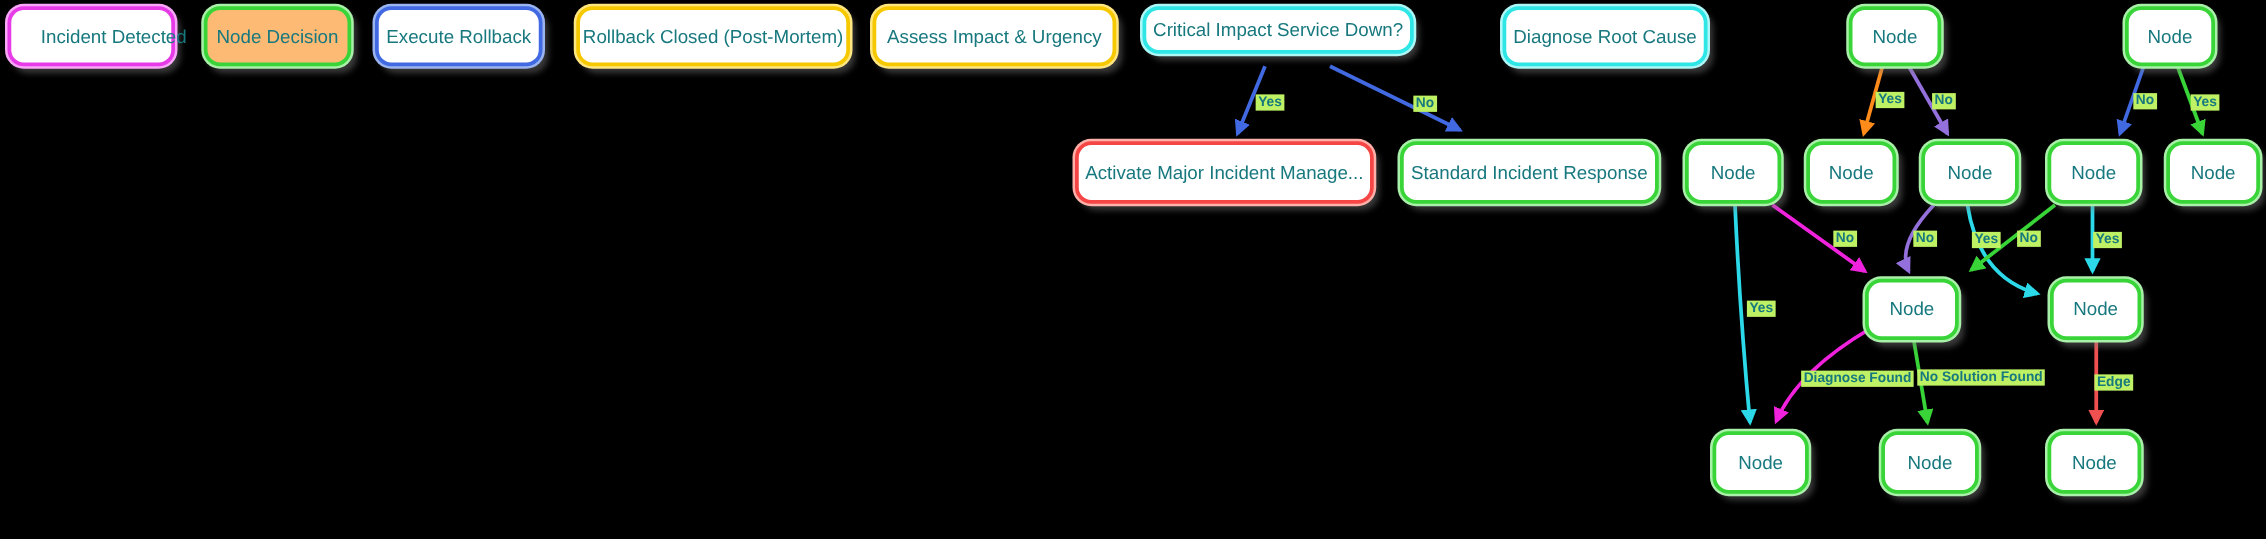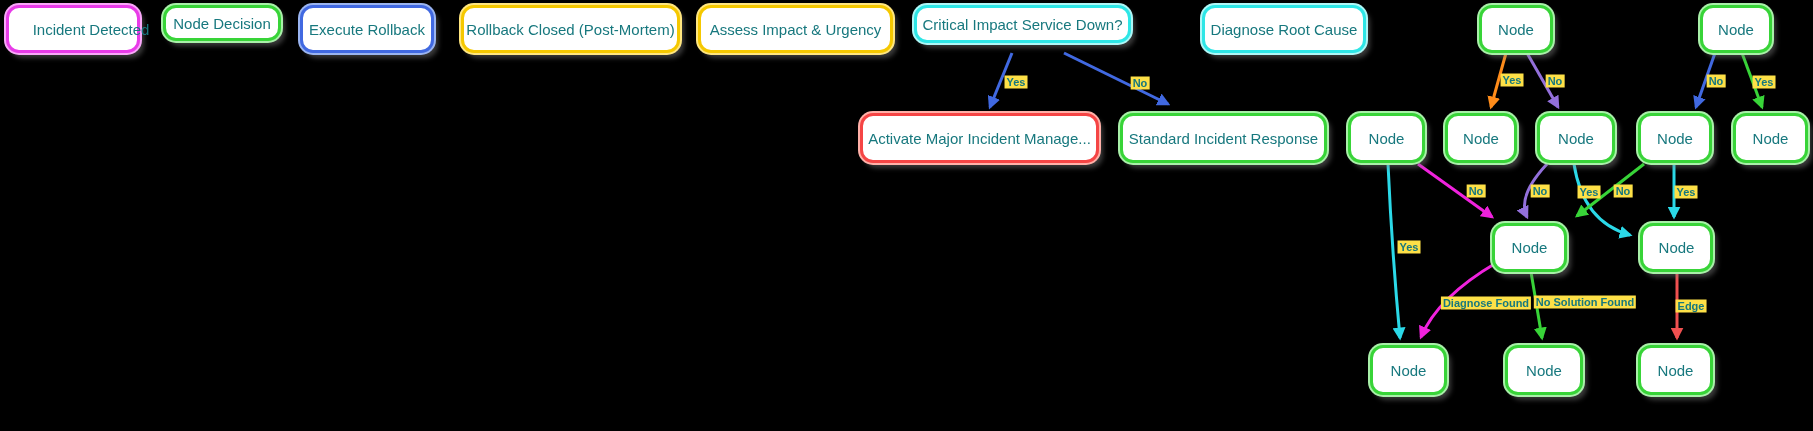--- a/index.html
+++ b/index.html
@@ -19,21 +19,21 @@
     font-size:15px;
     white-space:nowrap;
     box-sizing:border-box;
     z-index:2;
   }
   .edge-label{
     position:absolute;
     transform:translate(-50%,-50%);
     font-size:11px;
     font-weight:bold;
-    background:#fde047;
+    background:#bef264;
     padding:0 2px;
     line-height:13px;
     z-index:3;
     white-space:nowrap;
   }
 </style>
 </head>
 <body>
 
 <div id="stage" style="width: 1813px; height: 431px; background: rgb(0, 0, 0);">
@@ -76,21 +76,21 @@
         <path d="M1674,164 L1674,217" fill="none" stroke="#2bd9e8" stroke-width="3" marker-end="url(#arrow-4)"></path>
         <path d="M1496,263 Q1438,297 1421,337" fill="none" stroke="#f022dd" stroke-width="3" marker-end="url(#arrow-5)"></path>
         <path d="M1531,272 L1542,338" fill="none" stroke="#38d438" stroke-width="3" marker-end="url(#arrow-3)"></path>
         <path d="M1677,272 L1677,338" fill="none" stroke="#f05050" stroke-width="3" marker-end="url(#arrow-6)"></path>
       </g>
   </svg>
 
 <div class="node" style="left: 6px; top: 5px; width: 134px; height: 48px; border: 3px solid rgb(232, 59, 232); box-shadow: rgb(249, 168, 249) 0px 0px 0px 2px, rgba(130, 130, 130, 0.45) 4px 5px 5px; background: rgb(255, 255, 255); color: rgb(23, 120, 126); padding-left: 36px;">
       <span>Incident Detected</span>
     </div>
-    <div class="node" style="left: 163px; top: 5px; width: 118px; height: 36px; border: 3px solid rgb(56, 212, 56); box-shadow: rgb(169, 240, 169) 0px 0px 0px 2px, rgba(130, 130, 130, 0.45) 4px 5px 5px; background: #ffffff; color: rgb(23, 120, 126);">
+    <div class="node" style="left: 163px; top: 5px; width: 118px; height: 48px; border: 3px solid rgb(56, 212, 56); box-shadow: rgb(169, 240, 169) 0px 0px 0px 2px, rgba(130, 130, 130, 0.45) 4px 5px 5px; background: #fdba74; color: rgb(23, 120, 126);">
       <span>Node Decision</span>
     </div>
     <div class="node" style="left: 300px; top: 5px; width: 134px; height: 48px; border: 3px solid rgb(65, 105, 225); box-shadow: rgb(154, 180, 240) 0px 0px 0px 2px, rgba(130, 130, 130, 0.45) 4px 5px 5px; background: rgb(255, 255, 255); color: rgb(23, 120, 126);">
       <span>Execute Rollback</span>
     </div>
     <div class="node" style="left: 461px; top: 5px; width: 219px; height: 48px; border: 3px solid rgb(245, 200, 0); box-shadow: rgb(255, 230, 128) 0px 0px 0px 2px, rgba(130, 130, 130, 0.45) 4px 5px 5px; background: rgb(255, 255, 255); color: rgb(23, 120, 126);">
       <span>Rollback Closed (Post-Mortem)</span>
     </div>
     <div class="node" style="left: 698px; top: 5px; width: 195px; height: 48px; border: 3px solid rgb(245, 200, 0); box-shadow: rgb(255, 230, 128) 0px 0px 0px 2px, rgba(130, 130, 130, 0.45) 4px 5px 5px; background: rgb(255, 255, 255); color: rgb(23, 120, 126);">
       <span>Assess Impact &amp; Urgency</span>

